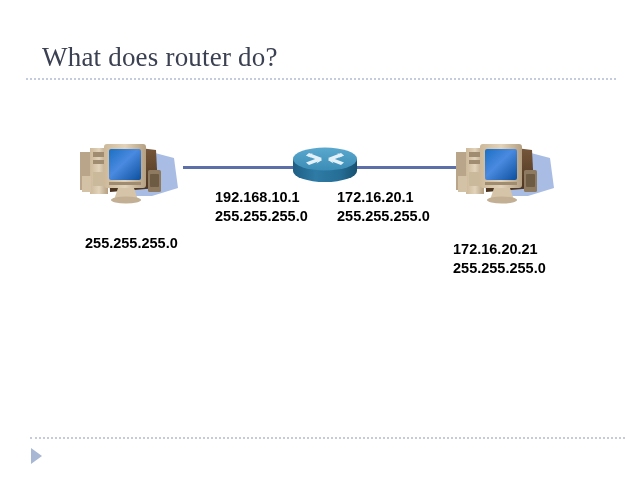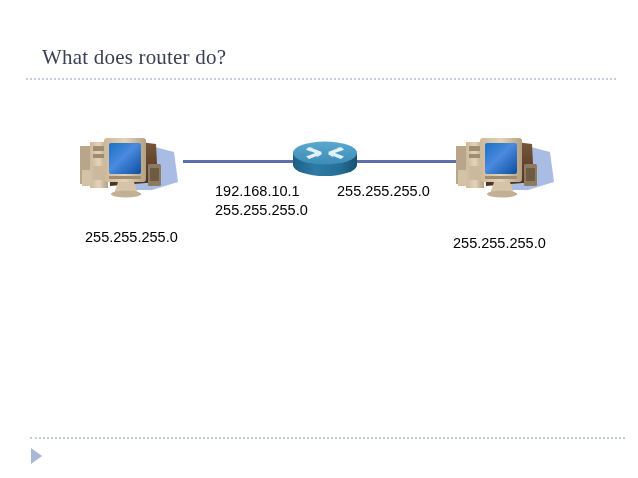--- a/index.html
+++ b/index.html
@@ -14,21 +14,21 @@
     overflow: hidden;
     font-family: "Liberation Sans", sans-serif;
   }
 
   
   #slide-title {
     position: absolute;
     left: 42px;
     top: 41px;
     font-family: "Liberation Serif", serif;
-    font-size: 21px;
+    font-size: 27px;
     line-height: 32px;
     color: #3b4152;
     letter-spacing: 0.2px;
     white-space: nowrap;
   }
 
   
   .dotted-rule {
     position: absolute;
     height: 0;
@@ -54,23 +54,24 @@
     height: 0;
     border-left: 11px solid #a8b8d4;
     border-top: 8px solid transparent;
     border-bottom: 8px solid transparent;
   }
 
   
   #diagram {
     position: absolute;
     left: 0;
-    top: 2px;
+    top: 8px;
     width: 638px;
     height: 391px;
+    font-weight: bold;
   }
 
   
   .cable {
     position: absolute;
     height: 3px;
     background: #5d6fa8;
     top: 158px;
   }
   #cable-left  { left: 183px; width: 112px; }
@@ -237,28 +238,30 @@
       <rect x="76" y="44" width="9" height="13" rx="1" fill="#6d5b44"></rect>
     </svg>
   </div>
 
   <div class="addr-label" id="label-router-left">
     <span class="addr-ip">192.168.10.1</span>
     <span class="addr-mask">255.255.255.0</span>
   </div>
 
   <div class="addr-label" id="label-router-right">
+    <span class="addr-ip">172.16.20.1</span>
     <span class="addr-mask">255.255.255.0</span>
   </div>
 
   <div class="addr-label" id="label-host-left">
     <span class="addr-mask">255.255.255.0</span>
   </div>
 
   <div class="addr-label" id="label-host-right">
+    <span class="addr-ip">172.16.20.21</span>
     <span class="addr-mask">255.255.255.0</span>
   </div>
 
 </div>
 
 <div class="dotted-rule" id="footer-rule"></div>
 
 <div id="footer-triangle"></div>
 
 </body></html>

